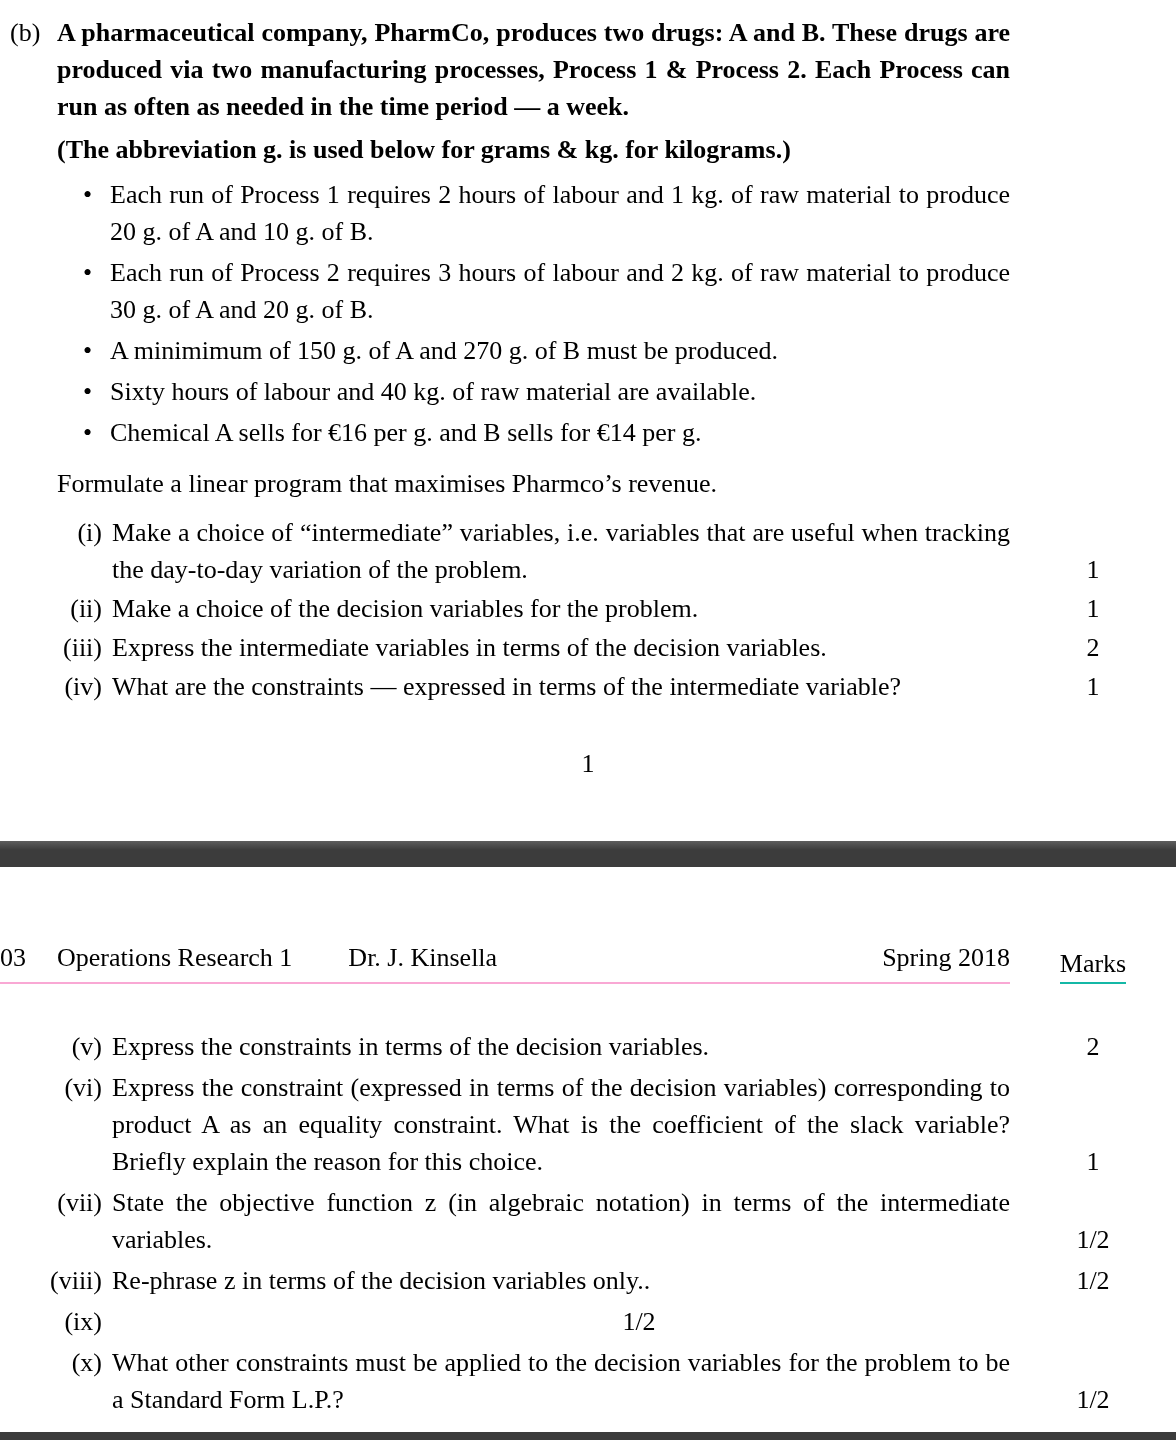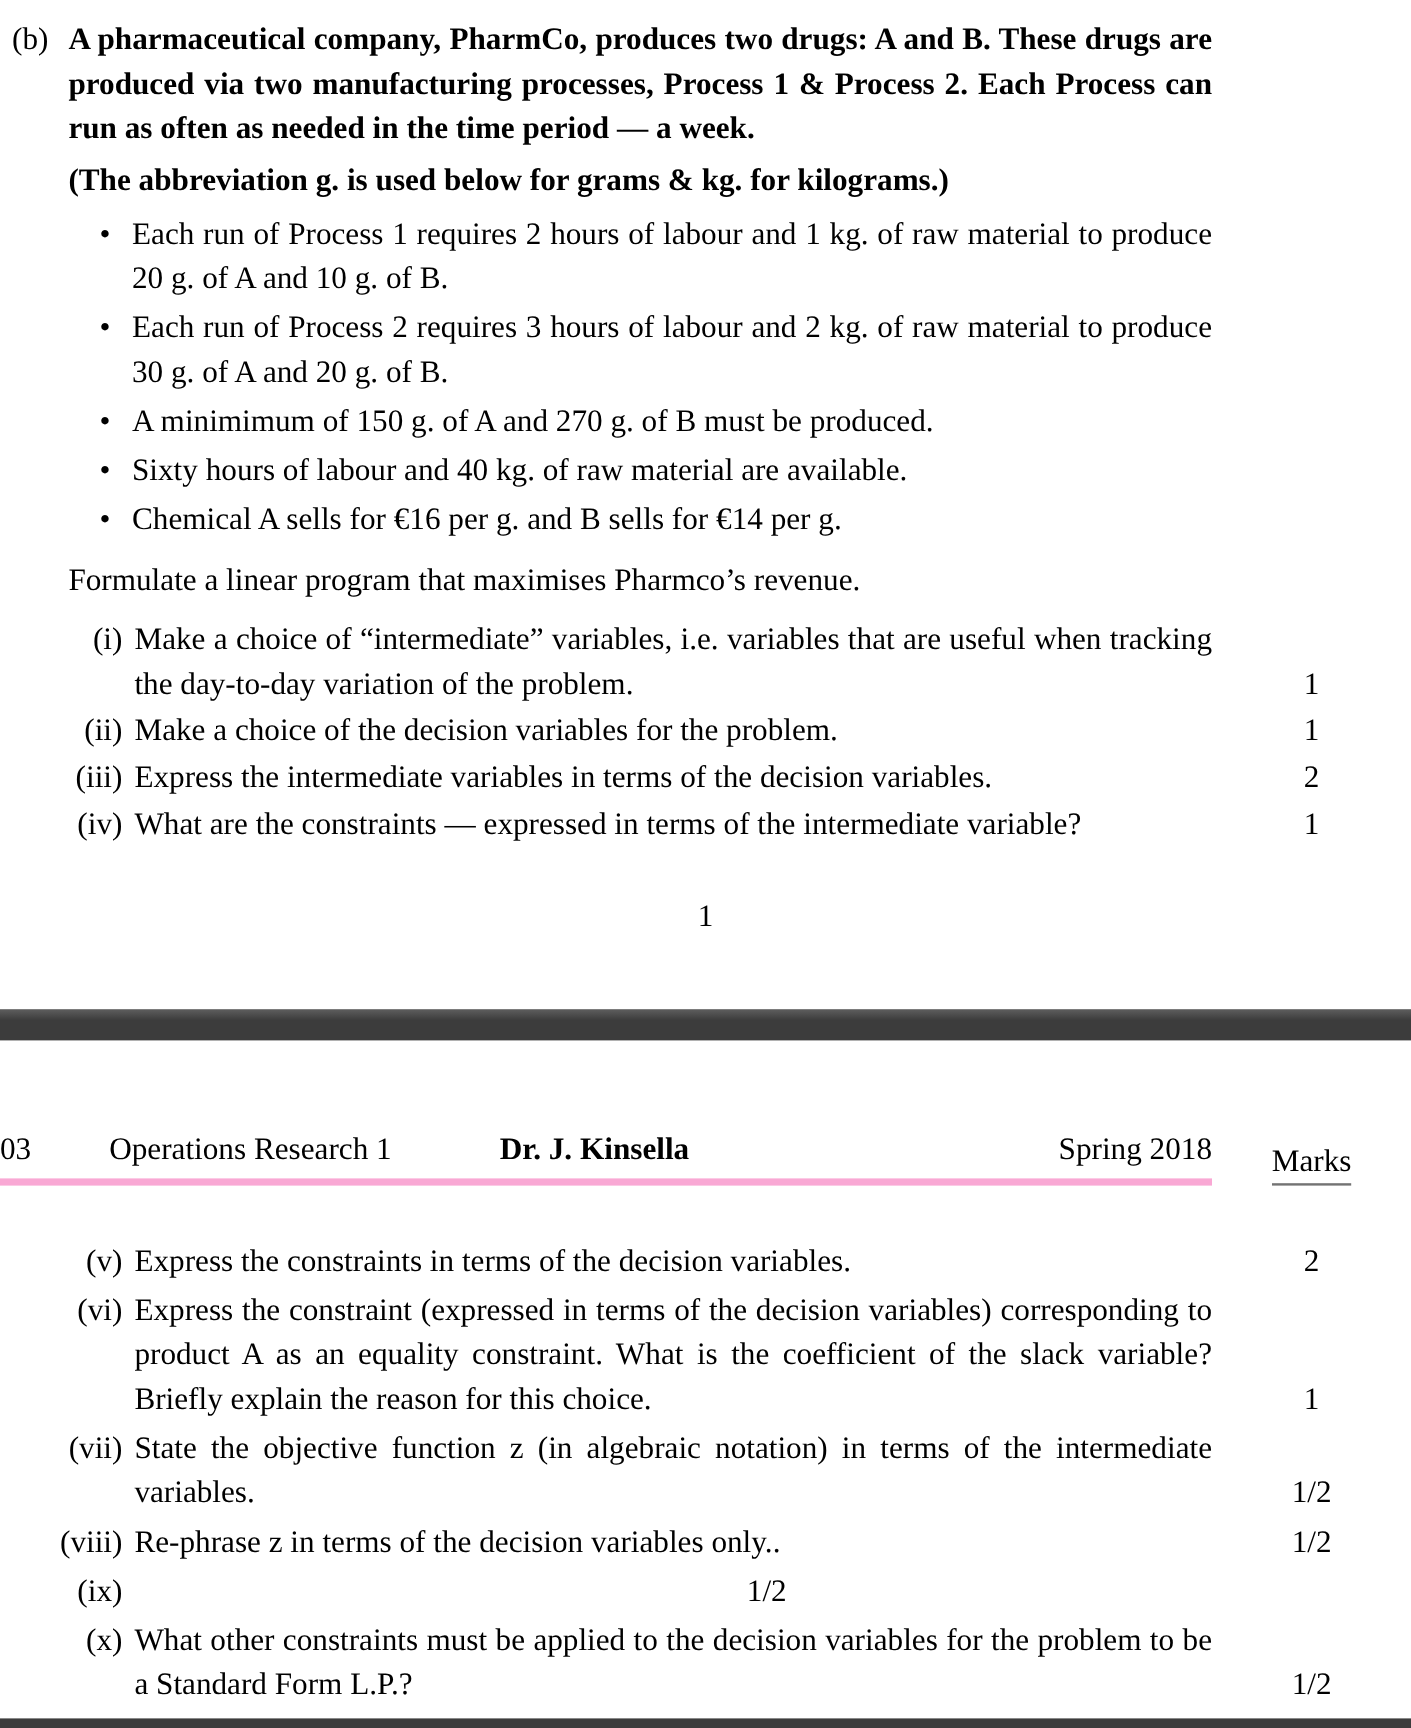--- a/index.html
+++ b/index.html
@@ -44,30 +44,29 @@
     background: linear-gradient(#5e5e5e, #3c3c3c 35%, #3c3c3c);
   }
 
   
   .page2 { height: 565px; padding-top: 72px; overflow: hidden; }
 
   .hdr { display: flex; align-items: flex-end; }
   .hdr-left {
     width: 1010px;
     display: flex;
-    border-bottom: 6px solid #f9a8d4;
+    border-bottom: 2px solid #f9a8d4;
     padding-bottom: 6px;
     flex-shrink: 0;
-    gap: 34px;
   }
   .hdr-code { width: 57px; flex-shrink: 0; }
-  .hdr-lect { margin-left: 56px; font-weight: bold; }
+  .hdr-lect { margin-left: 56px; }
   .hdr-term { margin-left: auto; }
   .hdr-marks { flex: 1; text-align: center; padding-bottom: 2px; }
-  .hdr-marks span { border-bottom: 2px solid #737373; padding-bottom: 4px; }
+  .hdr-marks span { border-bottom: 2px solid #14b8a6; padding-bottom: 4px; }
 
   .p2-items { margin-top: 44px; }
   .p2-items .q { margin-bottom: 4px; }
 
   
   .bottom-bar { height: 8px; background: #3c3c3c; }
 </style>
 </head>
 <body>
 

